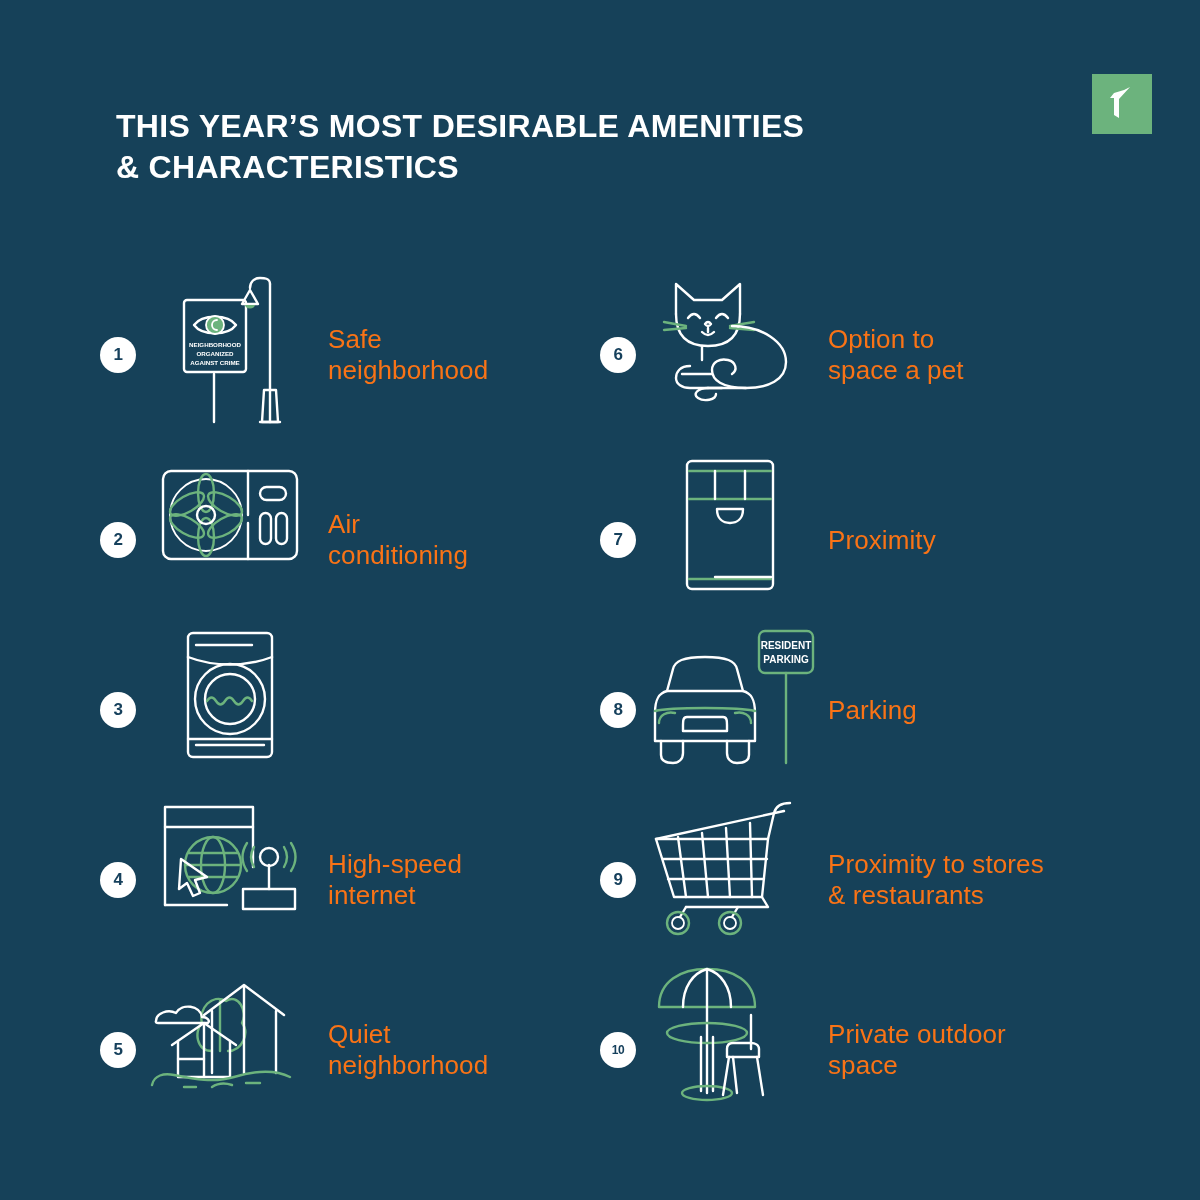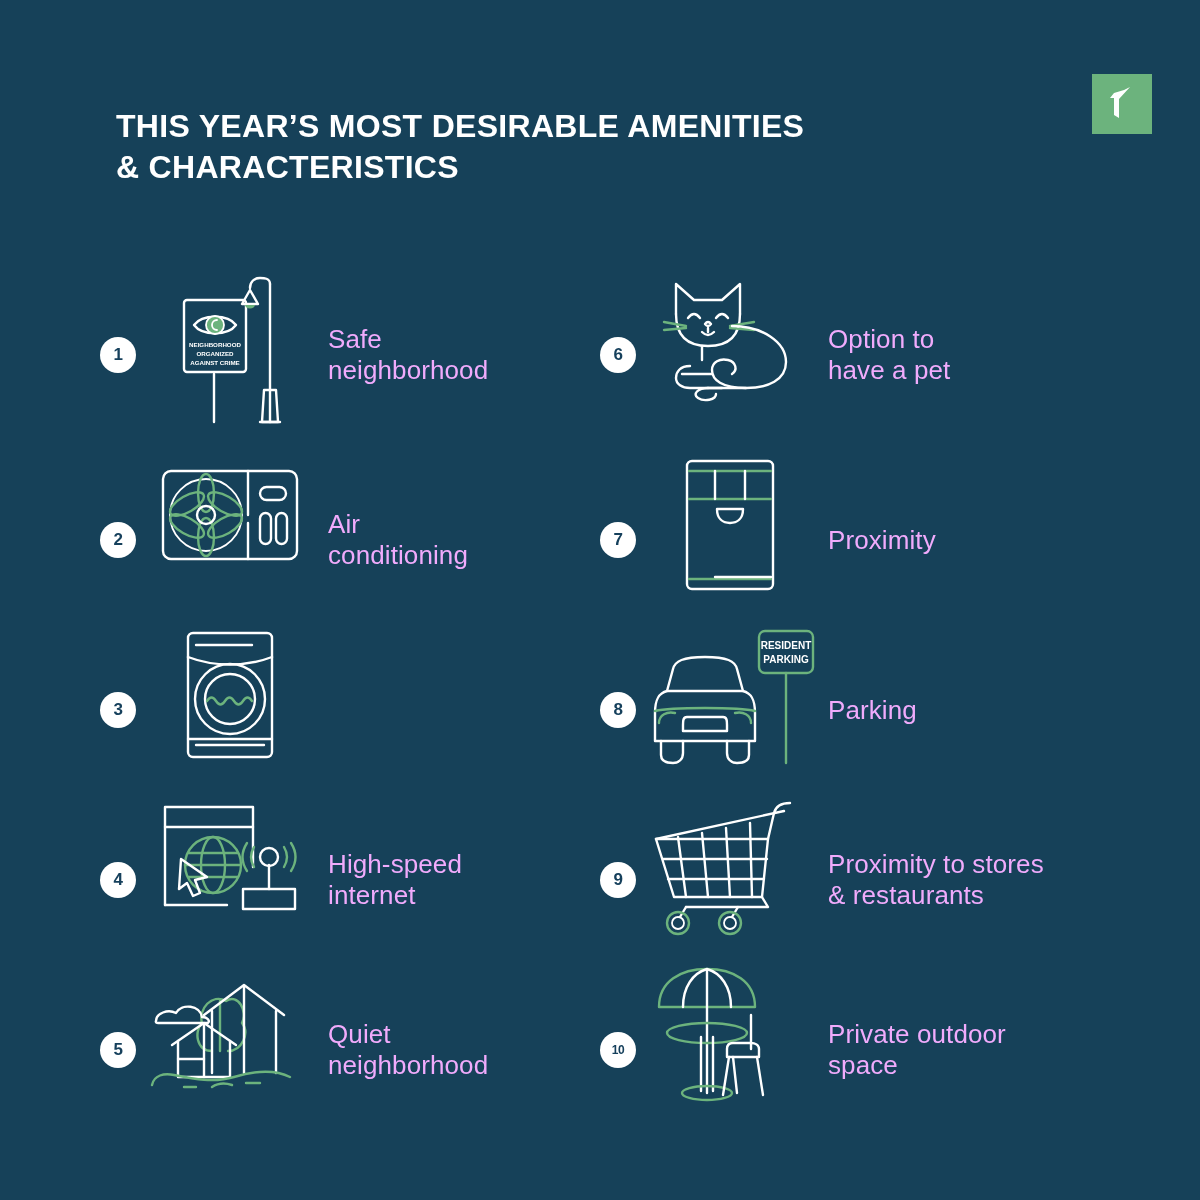--- a/index.html
+++ b/index.html
@@ -96,21 +96,21 @@
     margin-left: 14px;
     display: flex;
     align-items: flex-start;
     justify-content: center;
     flex: 0 0 160px;
   }
   .icon-box svg { display: block; overflow: visible; }
 
   .label {
     margin-left: 18px;
-    color: #f0abfc;
+    color: #f97316;
     font-size: 26px;
     line-height: 31px;
     font-weight: 400;
     white-space: pre-line;
     font-family: "Liberation Sans", sans-serif;
     letter-spacing: 0.1px;
   }
 
   
   .w  { fill: none; stroke: #ffffff; stroke-width: 2.4; stroke-linecap: round; stroke-linejoin: round; }
@@ -294,21 +294,21 @@
             <path class="w" d="M82 56 C112 56 136 72 136 92 C136 110 118 118 96 118 L58 118"></path>
 
             <path class="w" d="M40 96 C30 96 26 102 26 108 C26 114 32 118 40 118 L72 118"></path>
             <path class="w" d="M32 104 L62 104"></path>
 
             <path class="w" d="M96 118 C72 118 62 110 62 100 C62 92 70 88 78 90 C86 92 88 100 82 104"></path>
             <path class="w" d="M58 118 C48 118 42 124 48 128 C54 132 66 130 66 124"></path>
           </svg>
         </div>
         <div class="label">Option to
-have a pet</div>
+space a pet</div>
       </div>
 
       <div class="row" style="top:205px;">
         <div class="badge">7</div>
         <div class="icon-box">
           <svg width="110" height="140" viewBox="0 0 110 140">
             <rect class="w" x="12" y="6" width="86" height="128" rx="5"></rect>
             <path class="g" d="M14 16 L96 16"></path>
             <path class="g" d="M14 44 L96 44"></path>
             <path class="w" d="M40 16 L40 44 M70 16 L70 44"></path>

